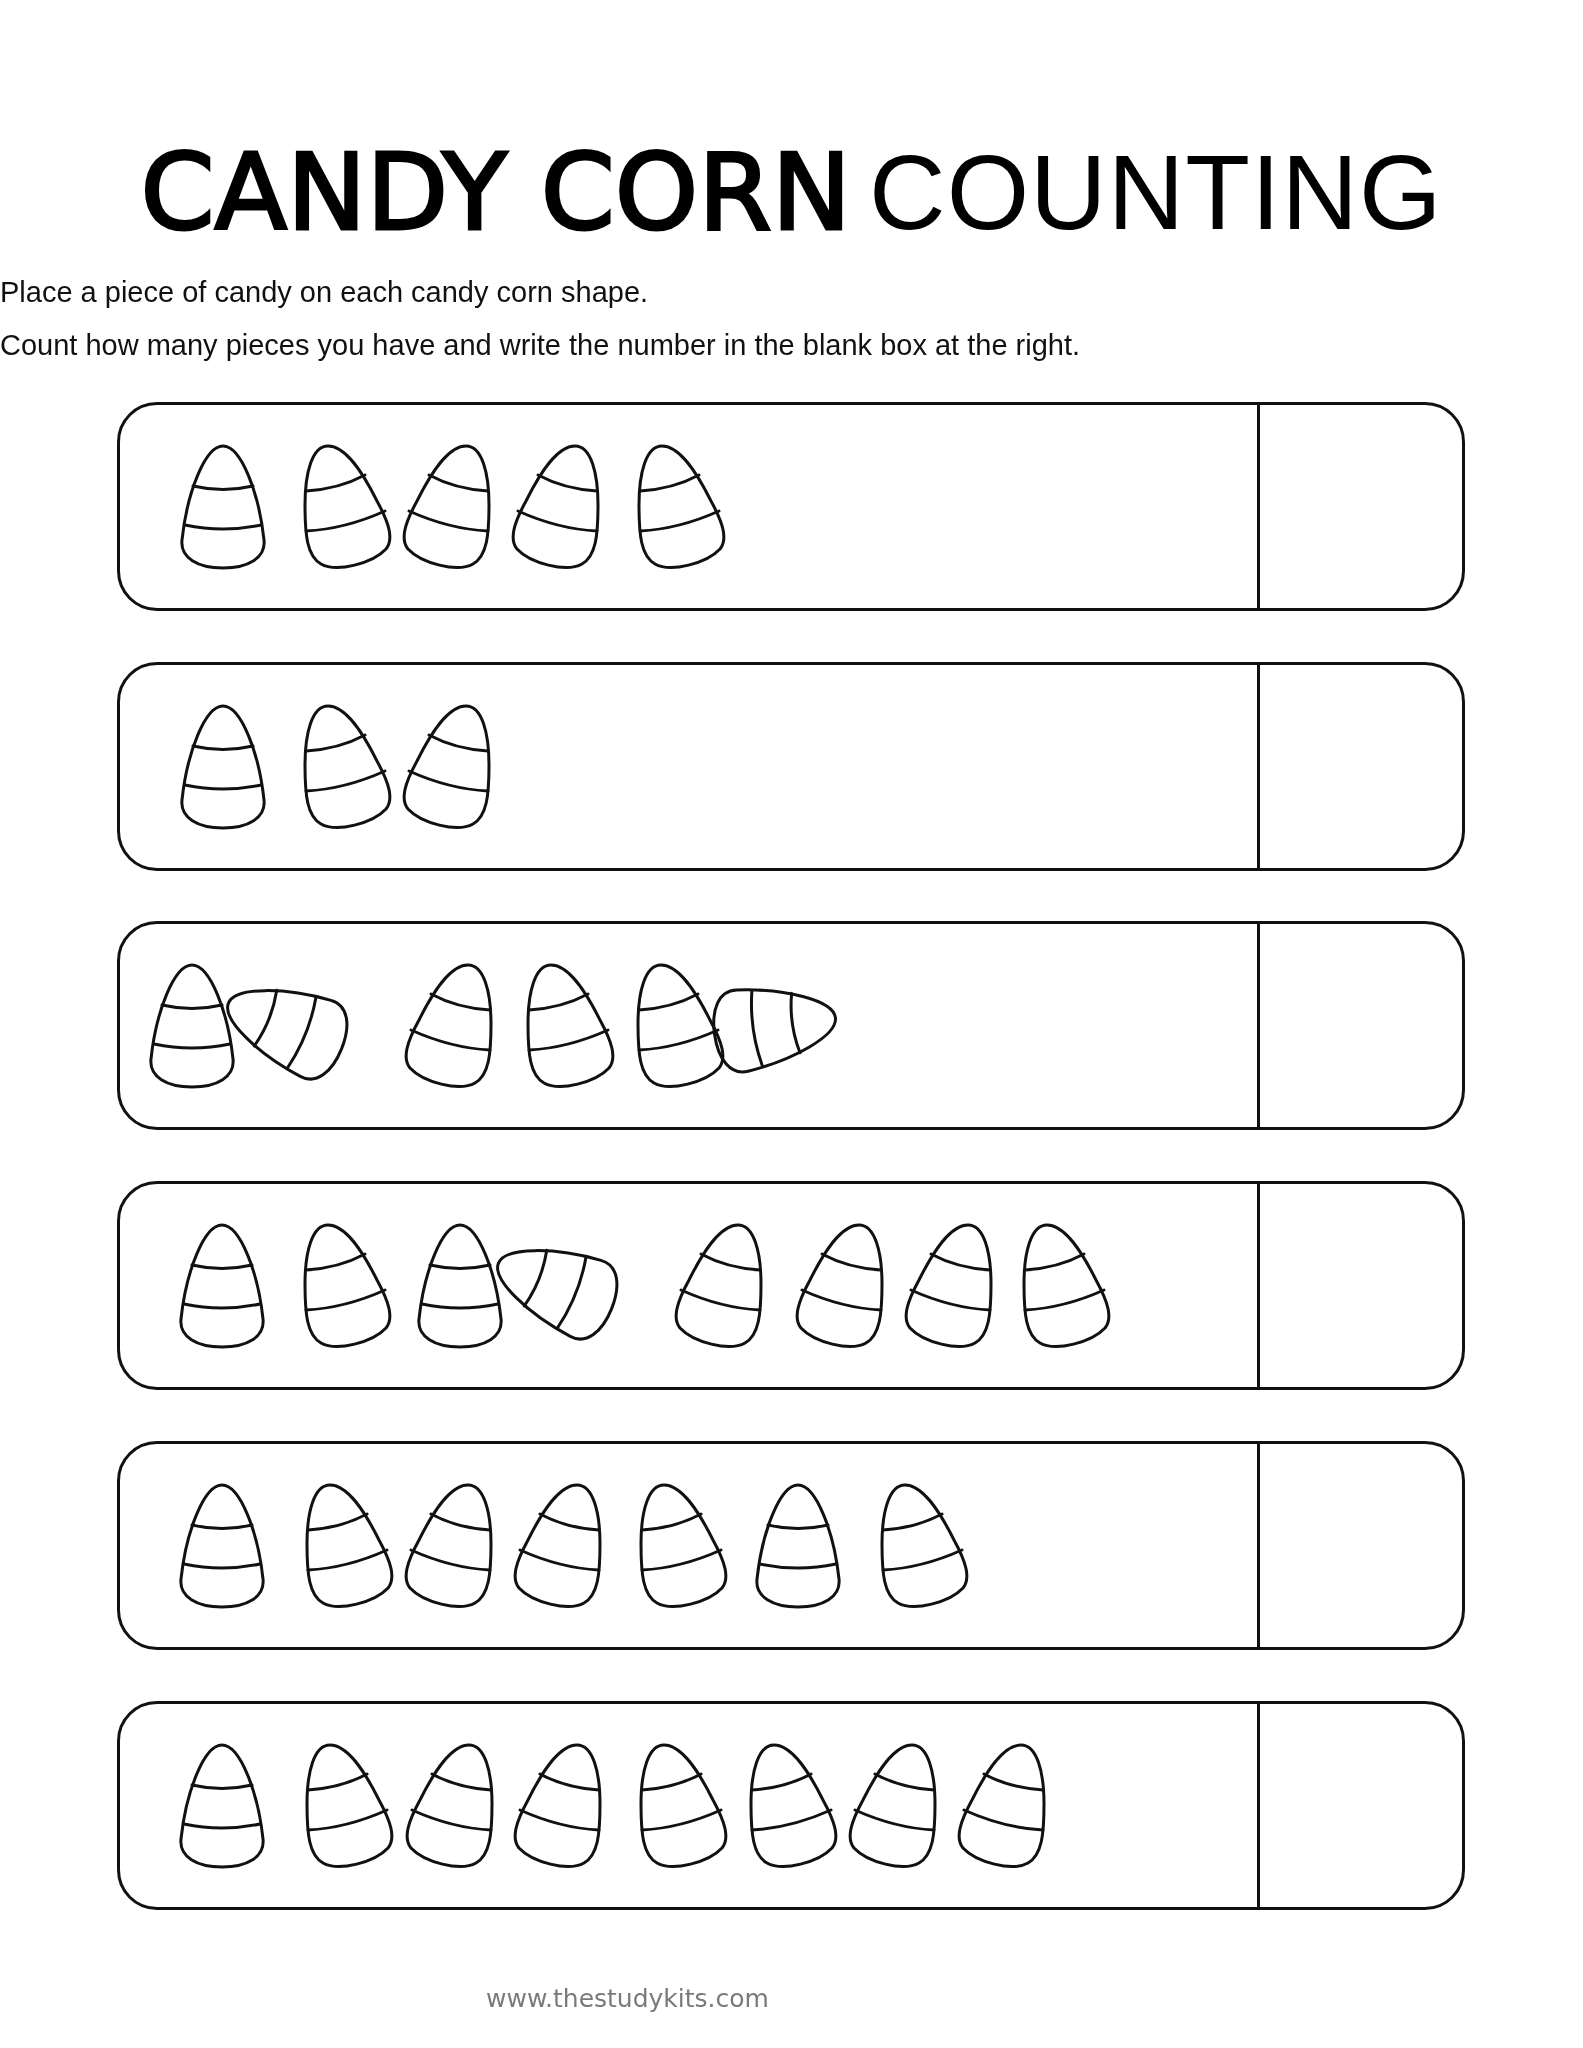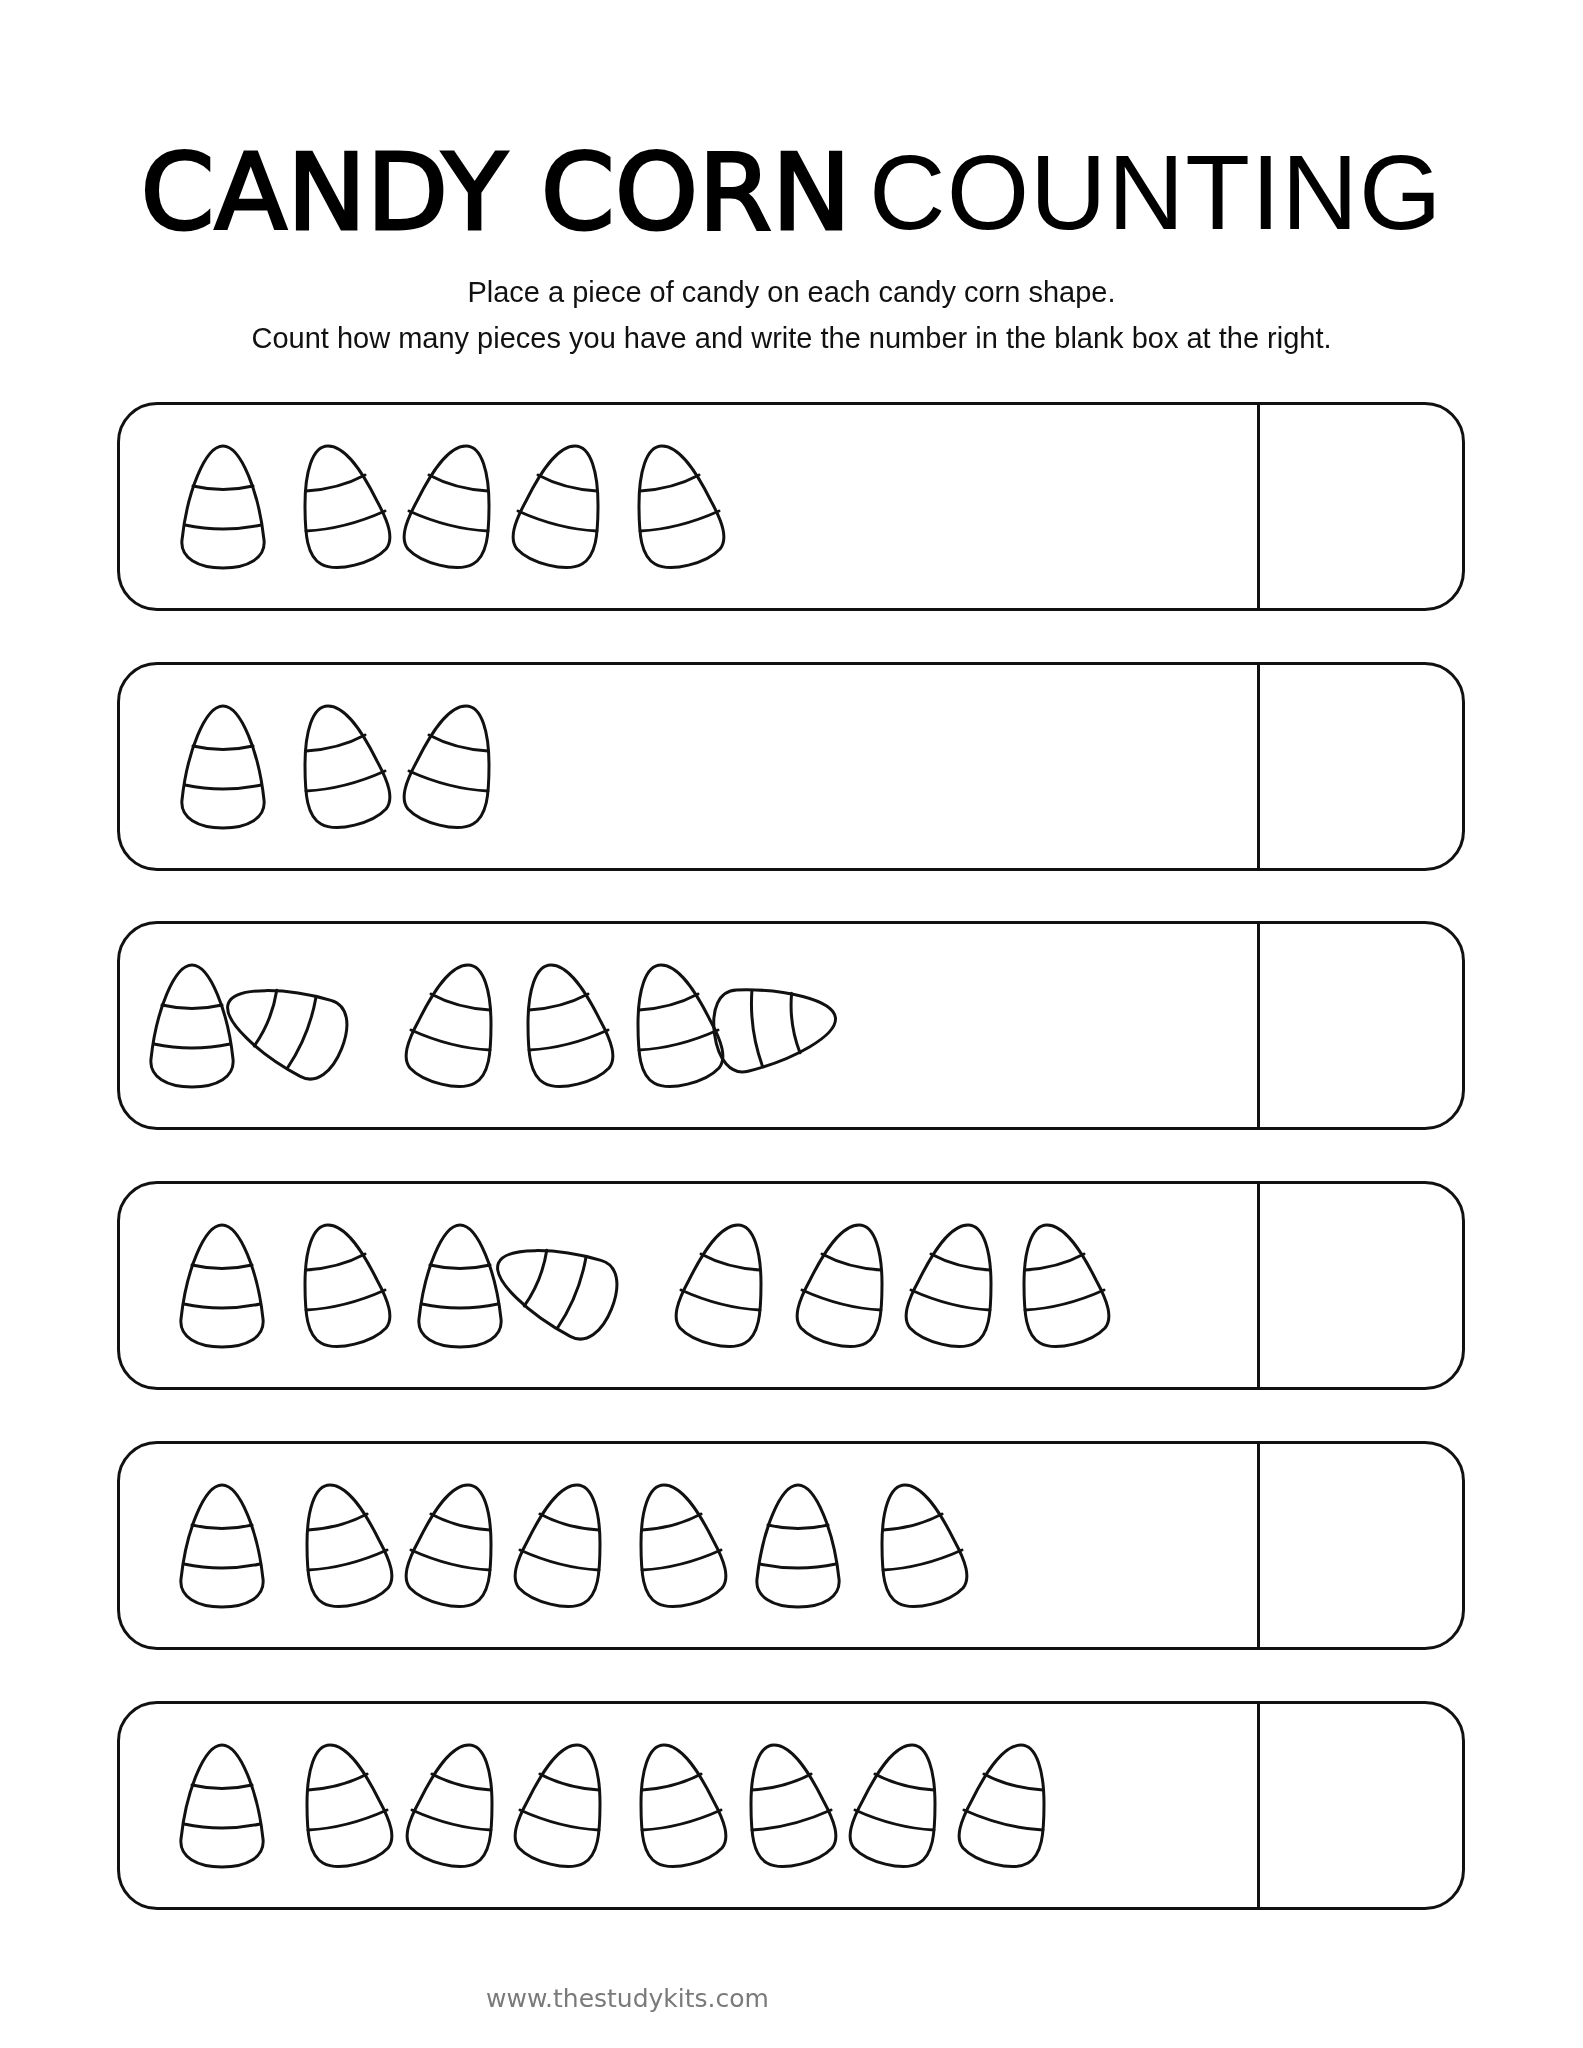--- a/index.html
+++ b/index.html
@@ -5,25 +5,25 @@
   html, body { margin: 0; padding: 0; background: #ffffff; }
   body { width: 1583px; height: 2048px; position: relative; overflow: hidden; }
   .title {
     position: absolute; left: 0; top: 132px; width: 1583px; text-align: center;
     font-family: "DejaVu Sans", sans-serif; font-size: 106px; line-height: 120px;
     color: #000; white-space: nowrap; letter-spacing: -2px;
   }
   .title .bold { font-weight: 400; -webkit-text-stroke: 3px #000; letter-spacing: 0px; }
   .title .light { font-family: "Liberation Sans", sans-serif; font-weight: 400; margin-left: 18px; letter-spacing: 1px; }
   .subtitle {
-    position: absolute; left: 0; width: 1583px; text-align: center;
+    position: absolute; left: 0; width: 1583px; 
     font-family: "Liberation Sans", sans-serif; font-size: 29px; color: #111; white-space: nowrap;
   }
   .sub1 { top: 276px; }
-  .sub2 { top: 322px; }
+  .sub2 { top: 329px; }
   .row {
     position: absolute; left: 117px; width: 1348px; height: 209px;
     border: 3px solid #111; border-radius: 40px; box-sizing: border-box; background: #fff;
   }
   .divider { position: absolute; left: 1137px; top: 0; bottom: 0; width: 3px; background: #111; }
   .answer-box { position: absolute; left: 1140px; top: 0; right: 0; bottom: 0; }
   .candy { position: absolute; top: 38px; width: 90px; height: 128px; }
   .candy svg { width: 90px; height: 128px; display: block; overflow: visible; }
   .candy svg path { fill: none; stroke: #111; stroke-width: 3; stroke-linejoin: round; stroke-linecap: round; }
   .footer {

